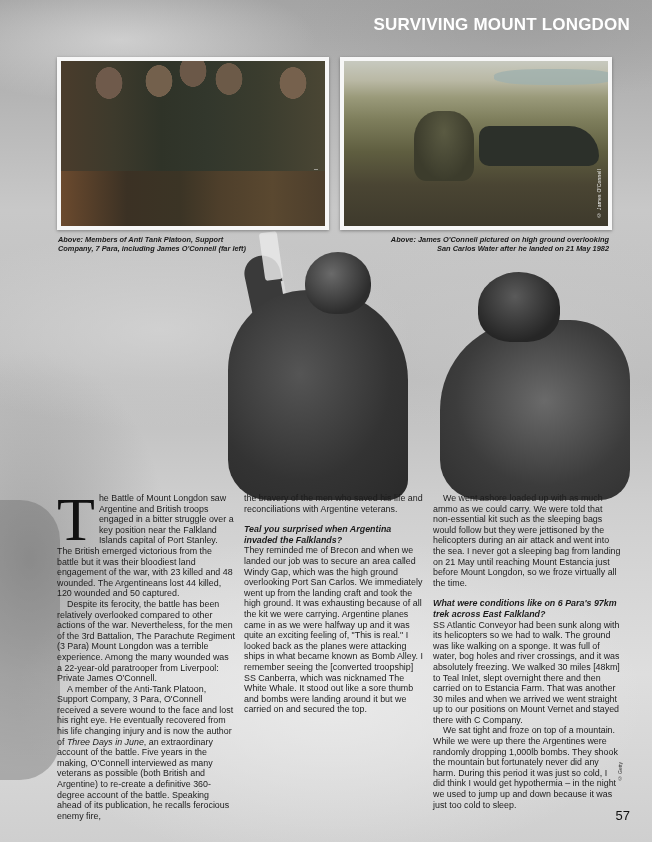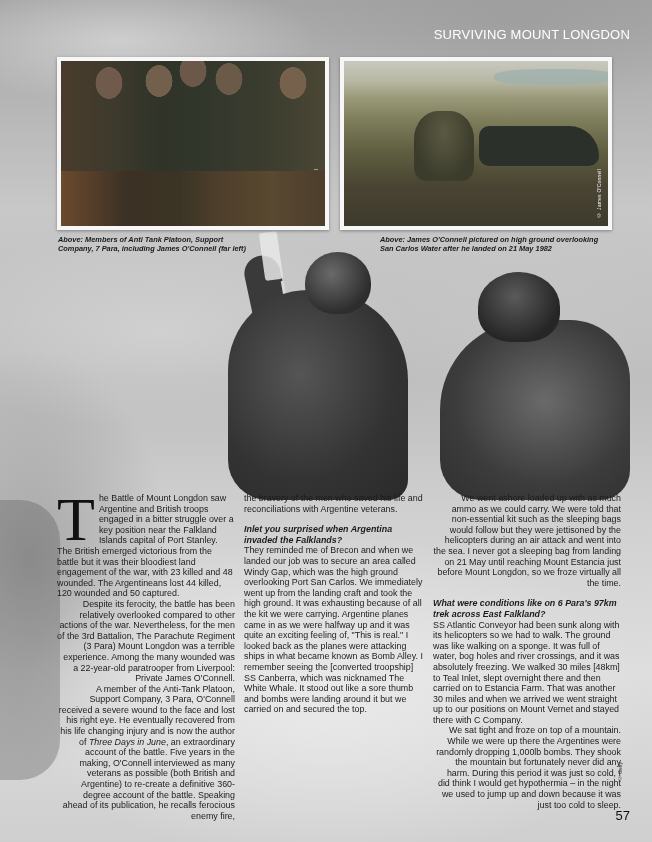--- a/index.html
+++ b/index.html
@@ -30,22 +30,22 @@
   .drip { left: 262px; top: 232px; width: 18px; height: 48px; background: #e8e8e8; border-radius: 3px;
     transform: rotate(-8deg); opacity: 0.85; }
   .tube { left: 292px; top: 280px; width: 3px; height: 130px; background: #d8d8d8; transform: rotate(-10deg); }
   .s2-body { left: 440px; top: 320px; width: 190px; height: 180px; border-radius: 90px 60px 30px 40px;
     background: radial-gradient(ellipse at 55% 45%, #6a6a6a 0%, #3c3c3c 60%, #2f2f2f 100%); }
   .s2-head { left: 478px; top: 272px; width: 82px; height: 70px; border-radius: 50% 50% 40% 40%;
     background: radial-gradient(circle at 45% 35%, #5a5a5a, #262626 70%); }
   .rock { left: 0; top: 500px; width: 60px; height: 280px; background: rgba(90,90,90,0.35); border-radius: 0 40px 40px 0; }
 
   .running-head {
-    position: absolute; right: 22px; top: 27px;
-    color: #ffffff; font-weight: normal; font-size: 13px; letter-spacing: 0.2px;
+    position: absolute; right: 22px; top: 15px;
+    color: #ffffff; font-weight: bold; font-size: 17px; letter-spacing: 0.2px;
   }
   .photo {
     position: absolute; background: #f7f7f7; padding: 4px;
     box-shadow: 0 1px 3px rgba(0,0,0,0.35);
   }
   .photo .img { width: 100%; height: 100%; position: relative; overflow: hidden; }
   .photo1 { left: 57px; top: 57px; width: 264px; height: 165px; }
   .photo1 .img {
     background:
       radial-gradient(ellipse 22px 26px at 48px 22px, #6f5a4b 0%, #6f5a4b 60%, rgba(0,0,0,0) 62%),
@@ -81,28 +81,28 @@
   }
   .credit1 { right: 6px; bottom: 8px; }
   .credit2 { right: 6px; bottom: 8px; }
   .credit3 { position: absolute; left: 617px; top: 762px; color: #333; font-size: 5px;
     writing-mode: vertical-rl; transform: rotate(180deg); }
 
   .caption {
     position: absolute; font-size: 7.4px; font-style: italic; font-weight: bold; color: #1a1a1a; line-height: 9px;
   }
   .caption1 { left: 58px; top: 235px; width: 200px; }
-  .caption2 { left: 380px; top: 235px; width: 229px; }
+  .caption2 { left: 380px; top: 235px; width: 229px; text-align: right; }
 
   .col {
     position: absolute; top: 493px; font-size: 8.9px; line-height: 10.6px; color: #1c1c1c;
     font-family: "Liberation Sans", sans-serif;
   }
   .col p { margin: 0; }
-  .col .indent { text-indent: 10px; text-align: right; }
+  .col .indent { text-indent: 10px; }
   .col .q { font-weight: bold; font-style: italic; margin-top: 10px; }
   .col1 { left: 57px; width: 178px; }
   .col2 { left: 244px; width: 182px; }
   .col3 { left: 433px; width: 188px; }
   .dropcap {
     float: left; font-family: "Liberation Serif", serif; font-size: 62px; line-height: 48px;
     height: 50px; margin: 2px 4px 0 0; color: #111;
   }
   .page-num {
     position: absolute; right: 22px; top: 808px; font-weight: normal; font-size: 13px; color: #111;
@@ -142,21 +142,21 @@
 
 <div class="col col1">
   <span class="dropcap">T</span>
   <p>he Battle of Mount Longdon saw Argentine and British troops engaged in a bitter struggle over a key position near the Falkland Islands capital of Port Stanley. The British emerged victorious from the battle but it was their bloodiest land engagement of the war, with 23 killed and 48 wounded. The Argentineans lost 44 killed, 120 wounded and 50 captured.</p>
   <p class="indent">Despite its ferocity, the battle has been relatively overlooked compared to other actions of the war. Nevertheless, for the men of the 3rd Battalion, The Parachute Regiment (3 Para) Mount Longdon was a terrible experience. Among the many wounded was a 22-year-old paratrooper from Liverpool: Private James O'Connell.</p>
   <p class="indent"><span>A member of the Anti-Tank Platoon, Support Company, 3 Para, O'Connell received a severe wound to the face and lost his right eye. He eventually recovered from his life changing injury and is now the author of </span><em>Three Days in June</em><span>, an extraordinary account of the battle. Five years in the making, O'Connell interviewed as many veterans as possible (both British and Argentine) to re-create a definitive 360-degree account of the battle. Speaking ahead of its publication, he recalls ferocious enemy fire,</span></p>
 </div>
 
 <div class="col col2">
   <p>the bravery of the men who saved his life and reconciliations with Argentine veterans.</p>
-  <p class="q">Inlet you surprised when Argentina invaded the Falklands?</p>
+  <p class="q">Teal you surprised when Argentina invaded the Falklands?</p>
   <p>They reminded me of Brecon and when we landed our job was to secure an area called Windy Gap, which was the high ground overlooking Port San Carlos. We immediately went up from the landing craft and took the high ground. It was exhausting because of all the kit we were carrying. Argentine planes came in as we were halfway up and it was quite an exciting feeling of, "This is real." I looked back as the planes were attacking ships in what became known as Bomb Alley. I remember seeing the [converted troopship] SS Canberra, which was nicknamed The White Whale. It stood out like a sore thumb and bombs were landing around it but we carried on and secured the top.</p>
 </div>
 
 <div class="col col3">
   <p class="indent">We went ashore loaded up with as much ammo as we could carry. We were told that non-essential kit such as the sleeping bags would follow but they were jettisoned by the helicopters during an air attack and went into the sea. I never got a sleeping bag from landing on 21 May until reaching Mount Estancia just before Mount Longdon, so we froze virtually all the time.</p>
   <p class="q">What were conditions like on 6 Para's 97km trek across East Falkland?</p>
   <p>SS Atlantic Conveyor had been sunk along with its helicopters so we had to walk. The ground was like walking on a sponge. It was full of water, bog holes and river crossings, and it was absolutely freezing. We walked 30 miles [48km] to Teal Inlet, slept overnight there and then carried on to Estancia Farm. That was another 30 miles and when we arrived we went straight up to our positions on Mount Vernet and stayed there with C Company.</p>
   <p class="indent">We sat tight and froze on top of a mountain. While we were up there the Argentines were randomly dropping 1,000lb bombs. They shook the mountain but fortunately never did any harm. During this period it was just so cold, I did think I would get hypothermia – in the night we used to jump up and down because it was just too cold to sleep.</p>
 </div>
 

